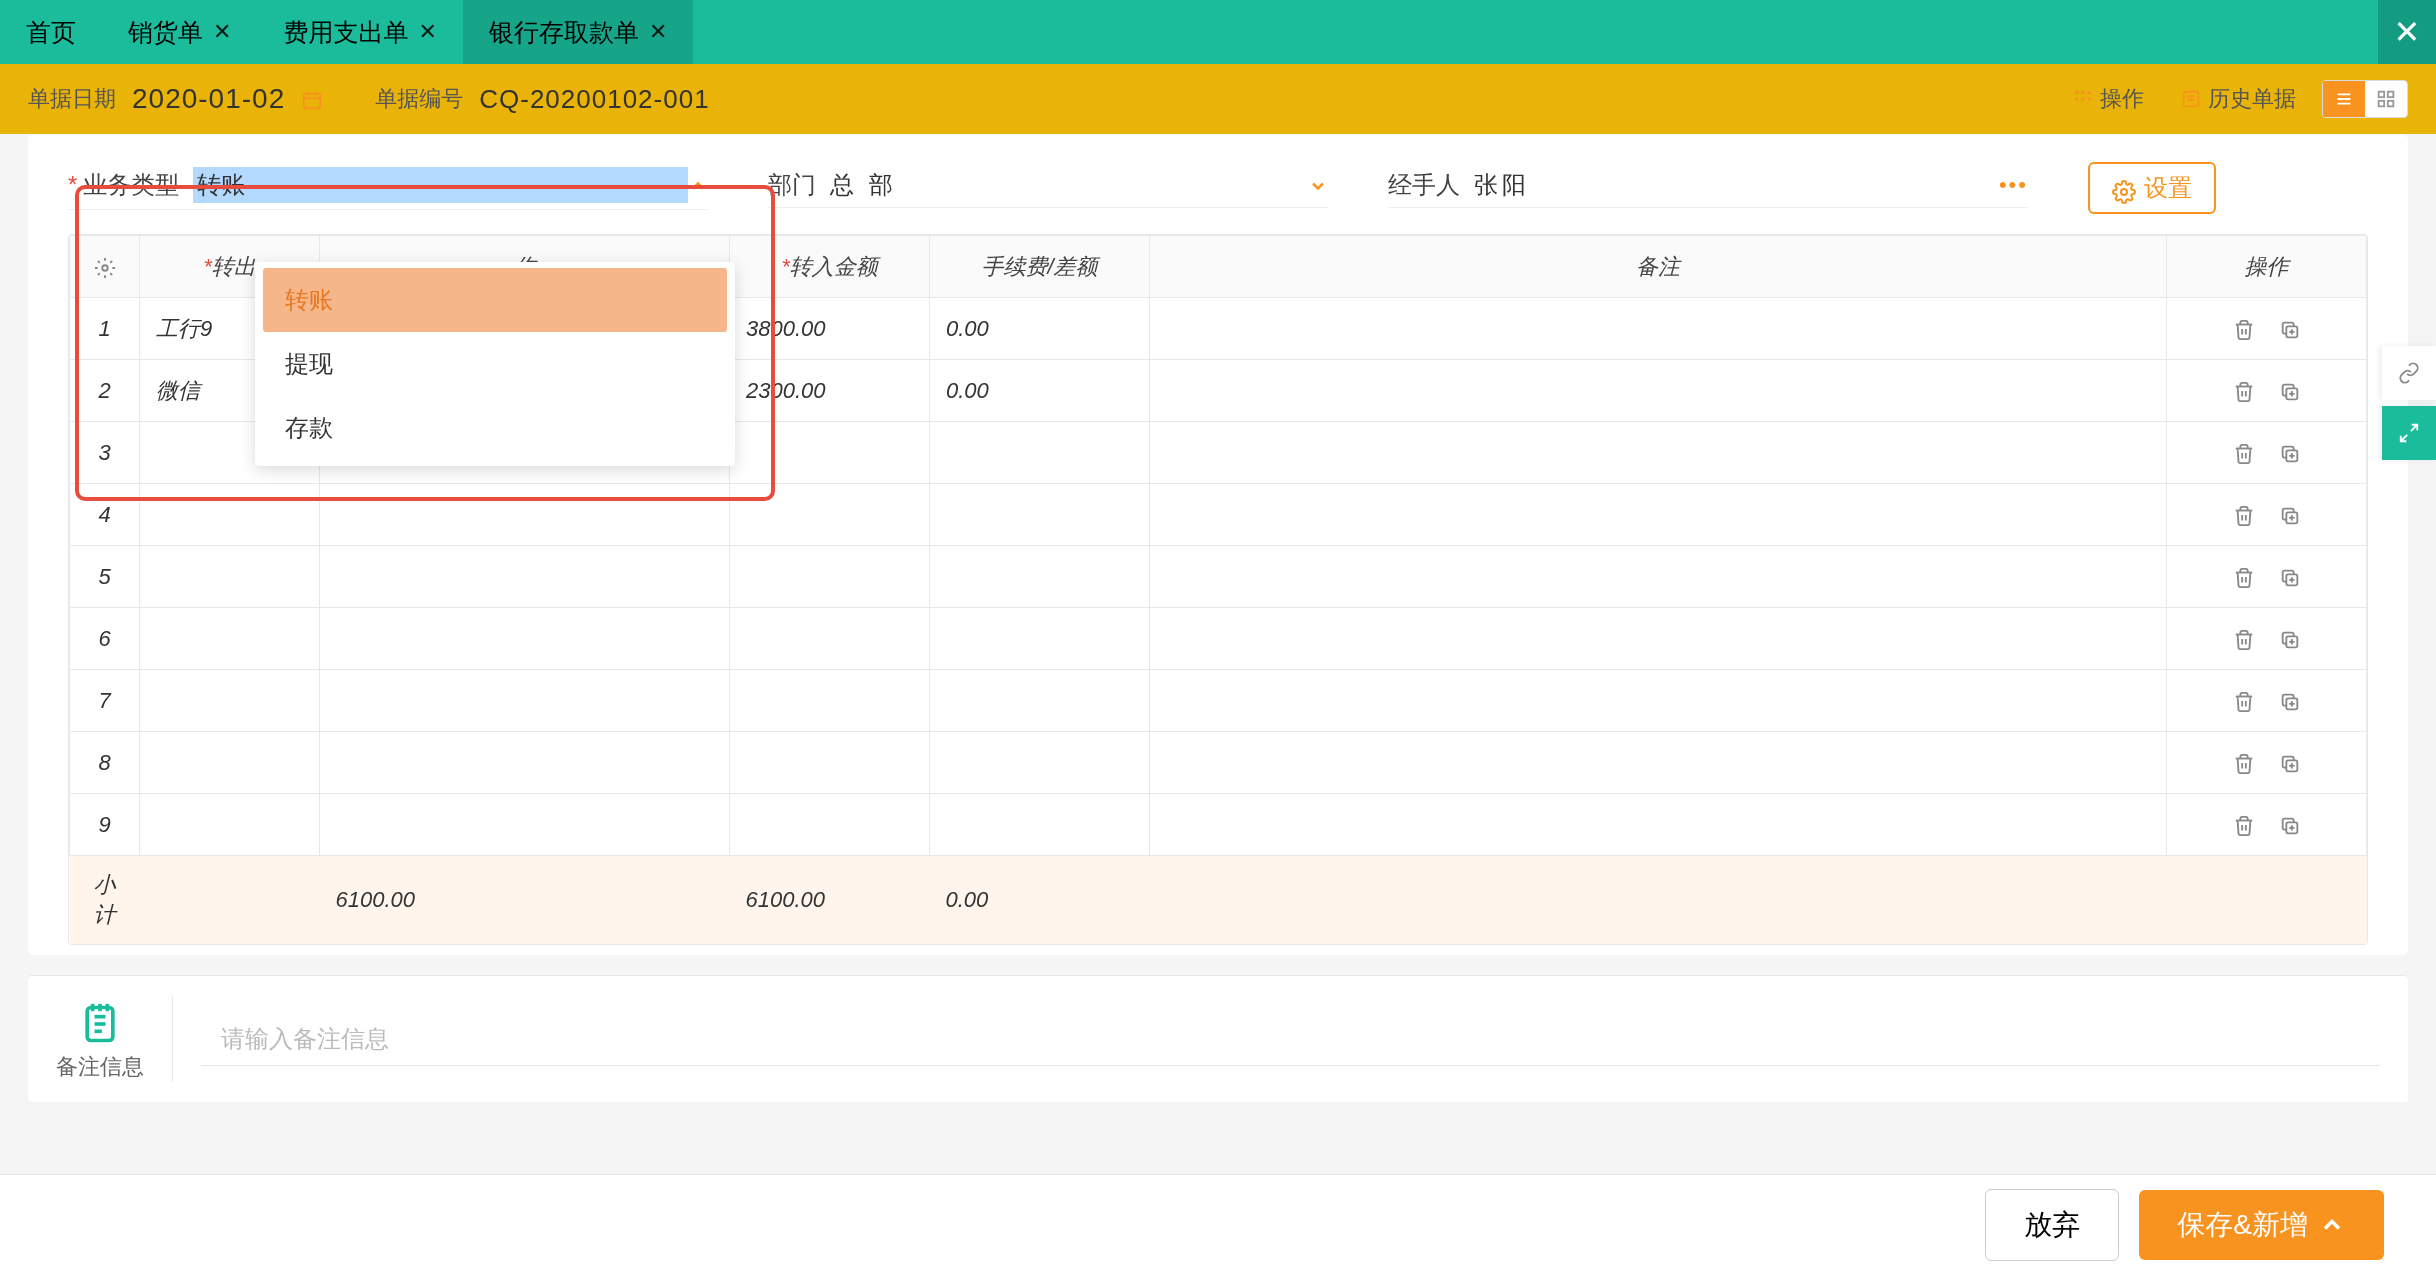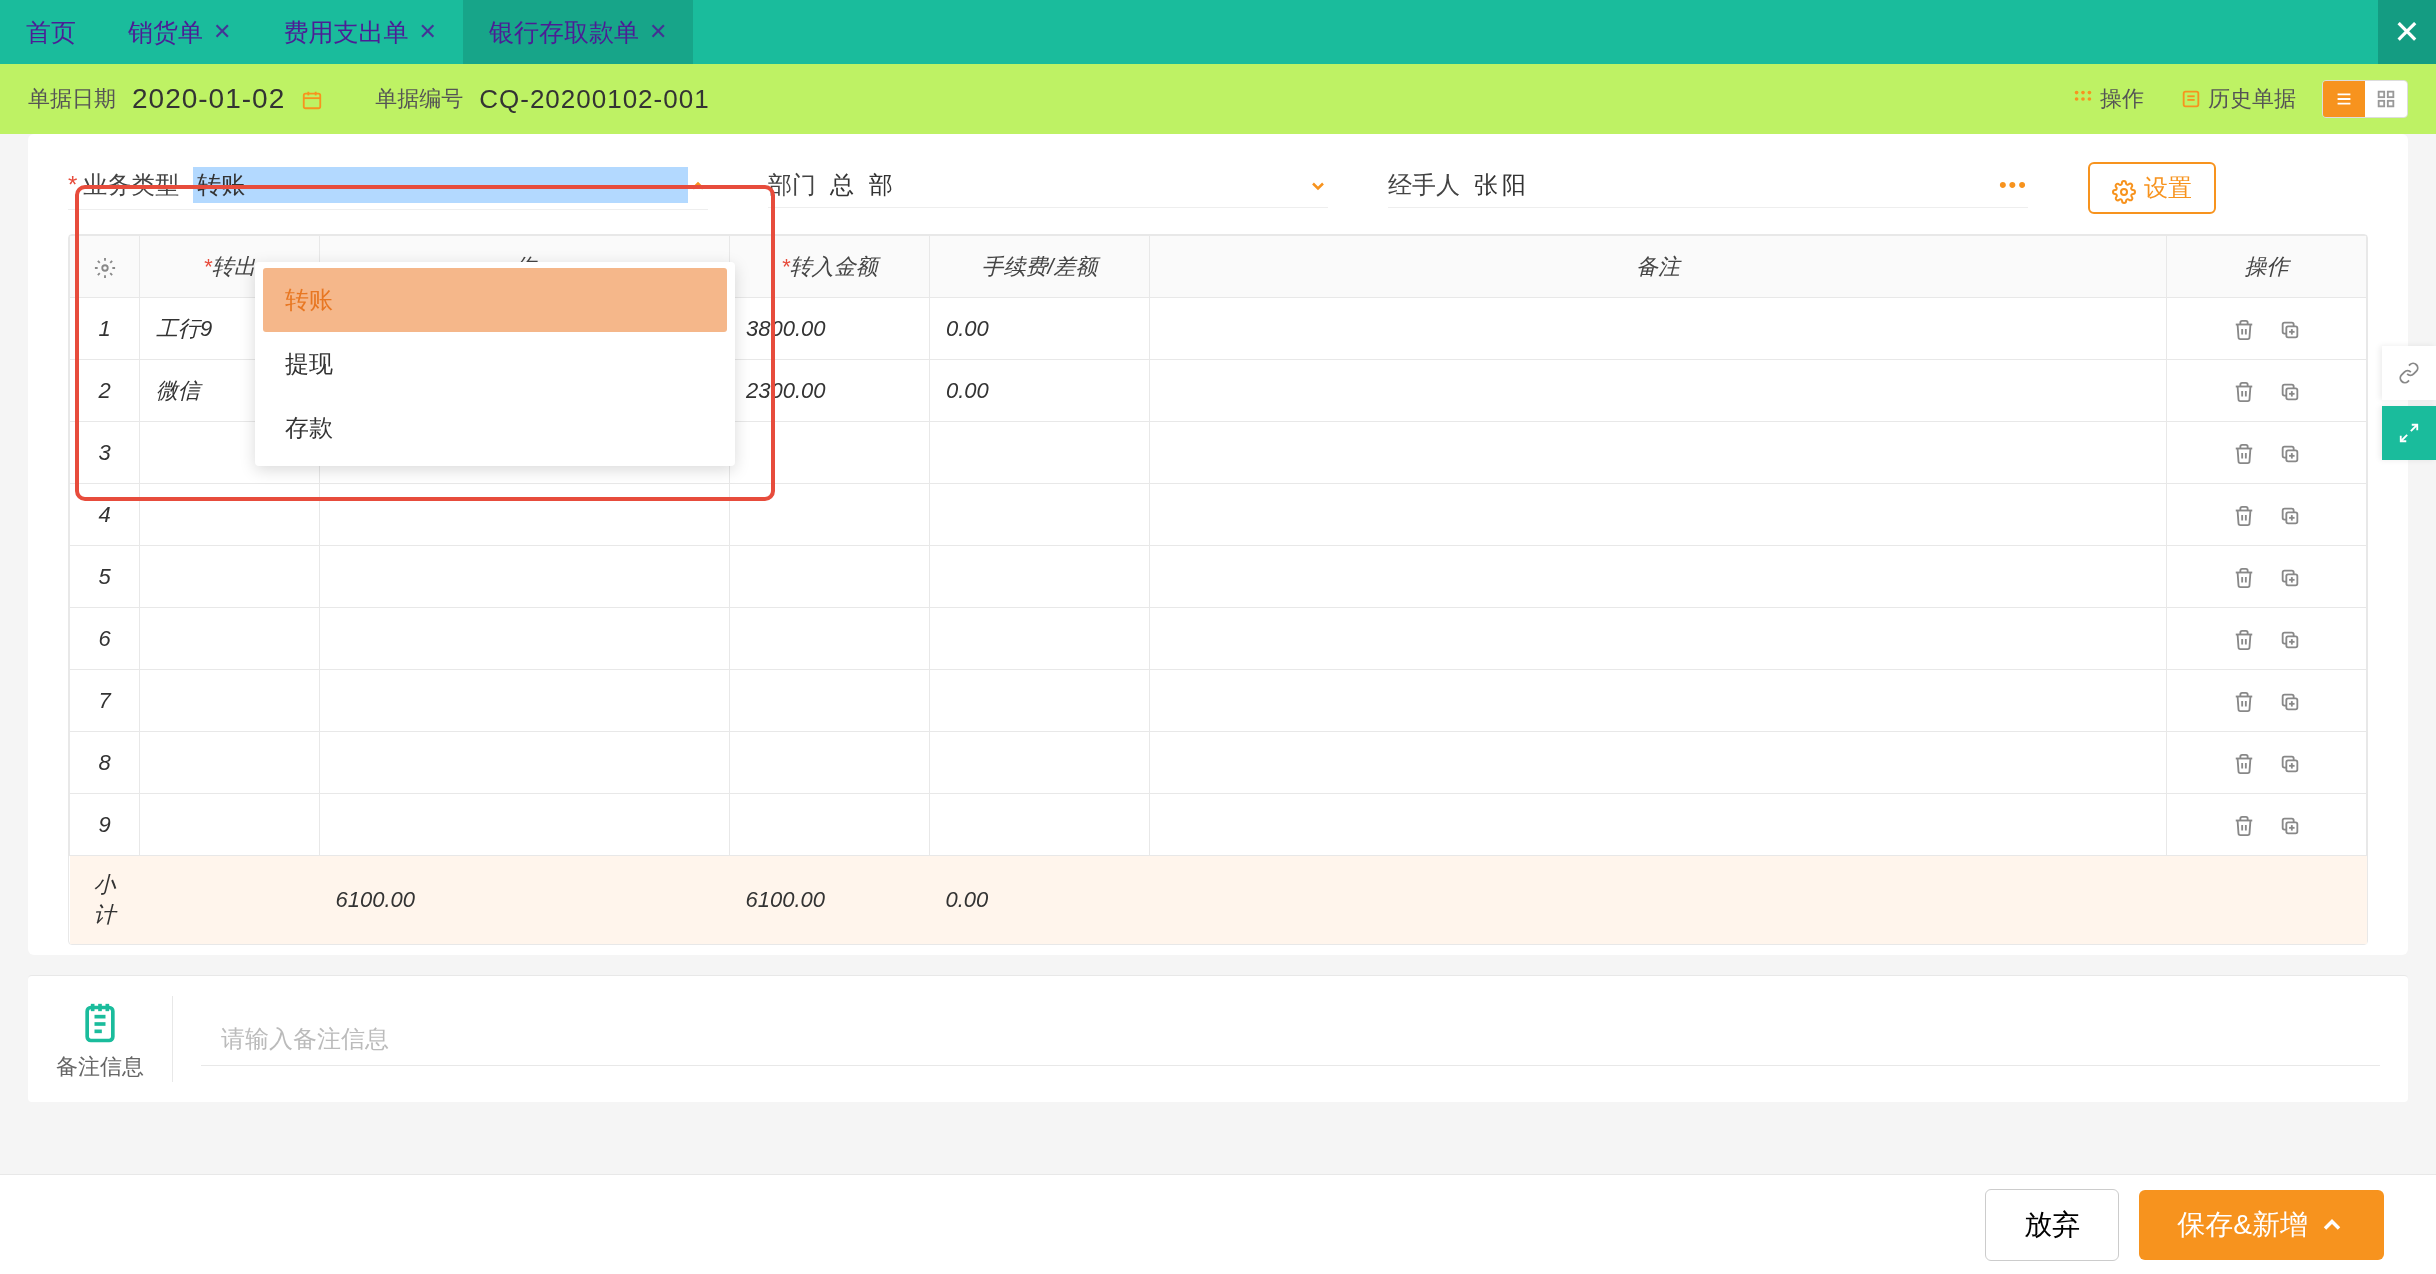--- a/index.html
+++ b/index.html
@@ -1,26 +1,26 @@
 <!DOCTYPE html>
 <html><head>
 <meta charset="utf-8">
 <style>
 * { box-sizing: border-box; margin: 0; padding: 0; }
 body { font-family: -apple-system, "PingFang SC", "Microsoft YaHei", sans-serif; font-size: 22px; background: #f5f5f5; color: #333; width: 2436px; height: 1274px; position: relative; }
 
 
 .tab-bar { background: #1abc9c; height: 64px; display: flex; align-items: center; position: relative; }
-.tab { padding: 0 26px; height: 64px; display: flex; align-items: center; color: #4c1d95; font-size: 25px; cursor: pointer; gap: 10px; }
+.tab { padding: 0 26px; height: 64px; display: flex; align-items: center; color: #000000; font-size: 25px; cursor: pointer; gap: 10px; }
 .tab.active { background: #17a589; }
 .tab-close { font-size: 22px; opacity: 0.85; }
 .tab-bar-close { position: absolute; right: 0; top: 0; width: 58px; height: 64px; background: #149c82; color: #fff; display:flex; align-items:center; justify-content:center; font-size:32px; cursor:pointer;}
 
 
-.header-row { height: 70px; display: flex; align-items: center; padding: 8px 28px; background: #bef264; gap: 16px; text-align: right; }
+.header-row { height: 70px; display: flex; align-items: center; padding: 8px 28px; background: #eab308; gap: 16px; text-align: right; }
 .hdr-label { color: #555; font-size: 22px; }
 .hdr-value { color: #333; font-size: 28px; letter-spacing:1px; }
 .cal-icon { color:#f7931e; }
 .hdr-spacer { flex: 1; }
 .hdr-btn { display:inline-flex; align-items:center; gap:6px; color:#555; font-size:22px; cursor:pointer; padding:0 10px;}
 .hdr-btn.orange { color:#f7931e; }
 .hdr-toggle { display:inline-flex; border:1px solid #ddd; border-radius:4px; overflow:hidden; }
 .hdr-toggle-item { width:42px; height:36px; display:flex; align-items:center; justify-content:center; }
 .hdr-toggle-item.active { background:#f7931e; color:#fff; }
 .hdr-toggle-item.inactive { background:#fff; color:#999; }

